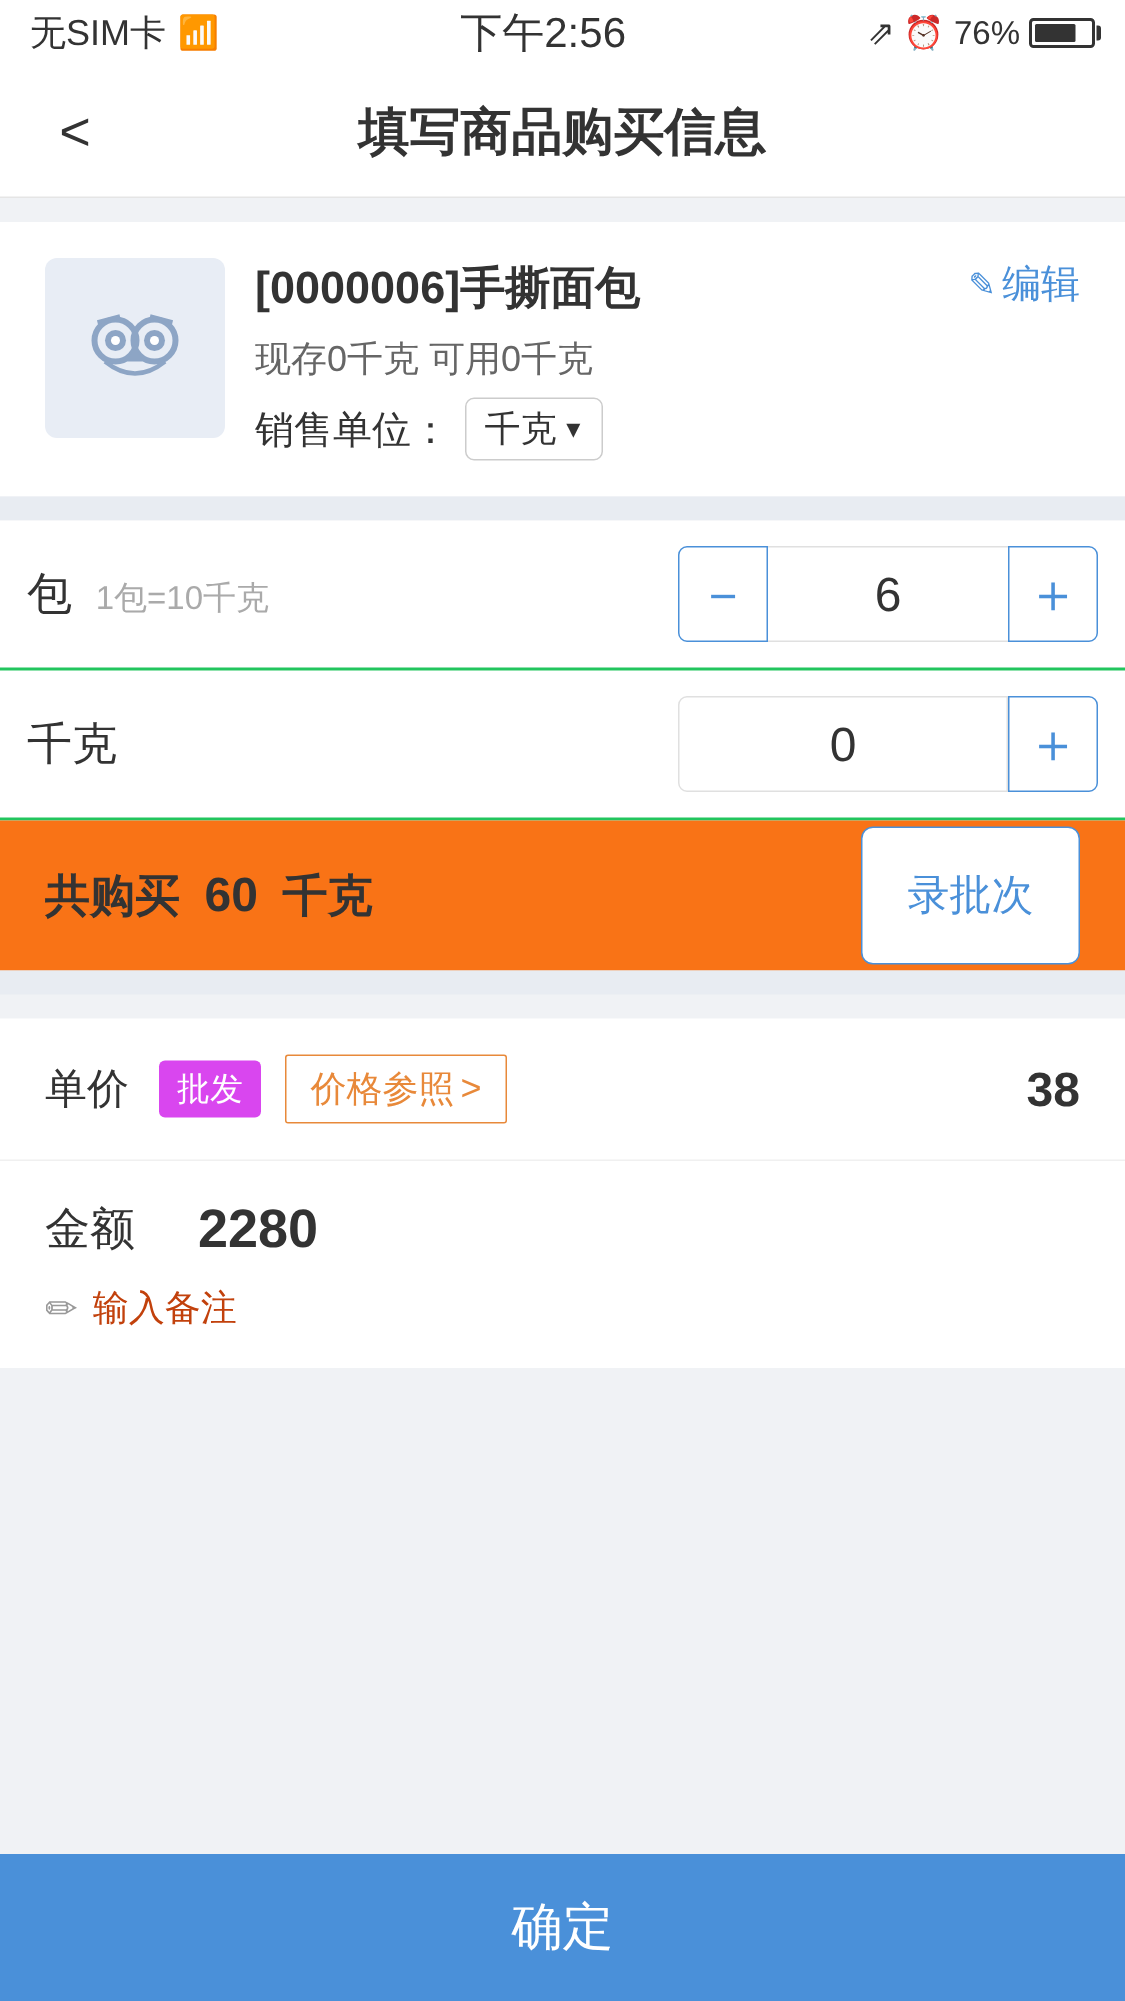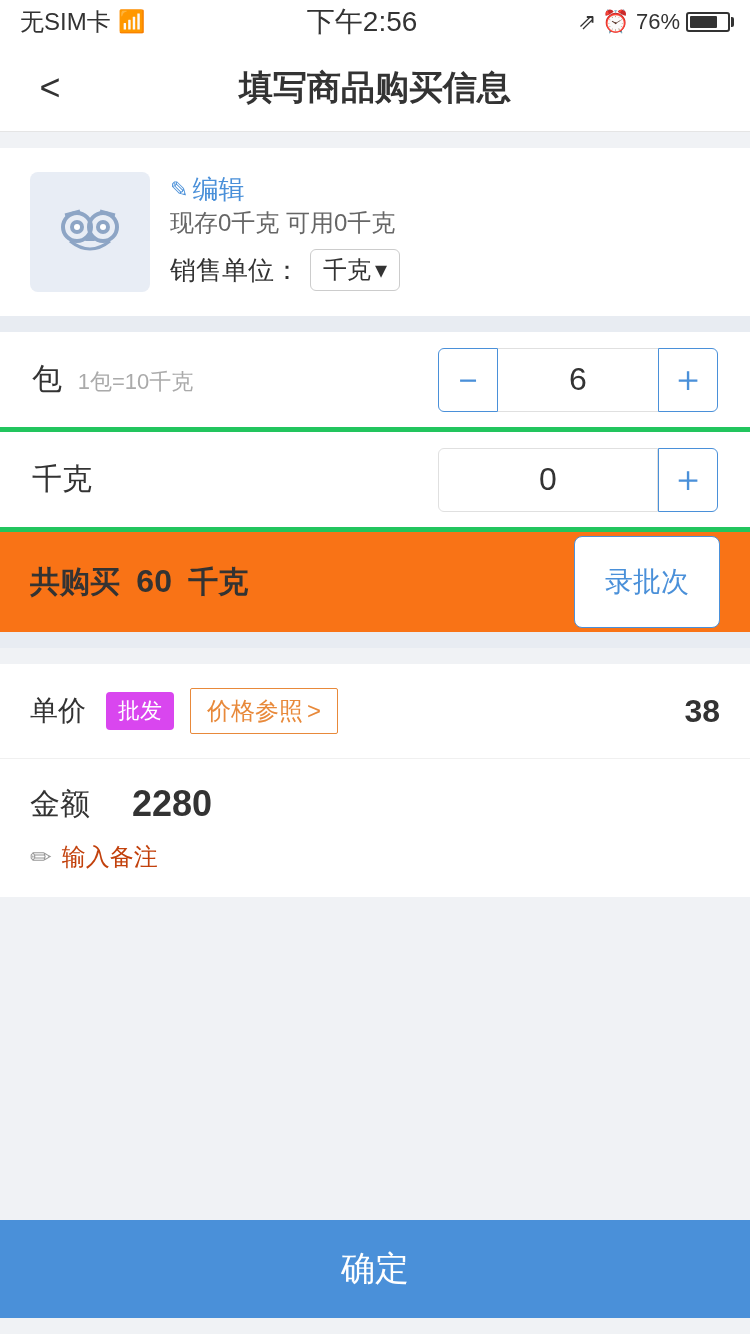--- a/index.html
+++ b/index.html
@@ -124,20 +124,21 @@
       font-size: 24px;
       color: #666;
       margin-bottom: 10px;
     }
     .product-unit-row {
       display: flex;
       align-items: center;
       gap: 10px;
       font-size: 26px;
       color: #333;
+      font-family: Liberation Mono, monospace;
     }
     .unit-select {
       border: 1px solid #ccc;
       border-radius: 6px;
       padding: 4px 12px;
       font-size: 24px;
       color: #333;
       background: #fff;
       display: flex;
       align-items: center;
@@ -159,23 +160,23 @@
       background: #e8ecf2;
     }
 
     
     .input-section {
       background: #fff;
     }
     .input-row {
       display: flex;
       align-items: center;
-      padding: 0 32px;
+      padding: 0 18px;
       height: 100px;
-      border-bottom: 5px solid #22c55e;
+      border-bottom: 2px solid #22c55e;
     }
     .input-label {
       flex: 1;
     }
     .input-label-main {
       font-size: 30px;
       font-weight: 500;
       color: #333;
     }
     .input-label-sub {
@@ -333,21 +334,21 @@
       color: #999;
     }
     .remark-text {
       font-size: 24px;
       color: #c2410c;
     }
 
     
     .confirm-bar {
       position: fixed;
-      bottom: 16px;
+      bottom: 0;
       left: 0;
       width: 750px;
       height: 98px;
       background: #4a90d9;
       display: flex;
       align-items: center;
       justify-content: center;
       cursor: pointer;
     }
     .confirm-text {
@@ -410,20 +411,21 @@
 
           <line x1="15" y1="18" x2="30" y2="14" stroke="#8da5c5" stroke-width="3"></line>
           <line x1="65" y1="18" x2="50" y2="14" stroke="#8da5c5" stroke-width="3"></line>
 
           <path d="M20,44 Q40,60 60,44" fill="none" stroke="#8da5c5" stroke-width="3"></path>
         </svg>
       </div>
     </div>
     <div class="product-info">
       <div class="product-header">
+        <span class="product-name">[0000006]手撕面包</span>
         <span class="edit-btn">
           <span class="edit-icon">✎</span>
           <span>编辑</span>
         </span>
       </div>
       <div class="product-stock">现存0千克   可用0千克</div>
       <div class="product-unit-row">
         <span>销售单位：</span>
         <div class="unit-select">
           <span>千克</span>

